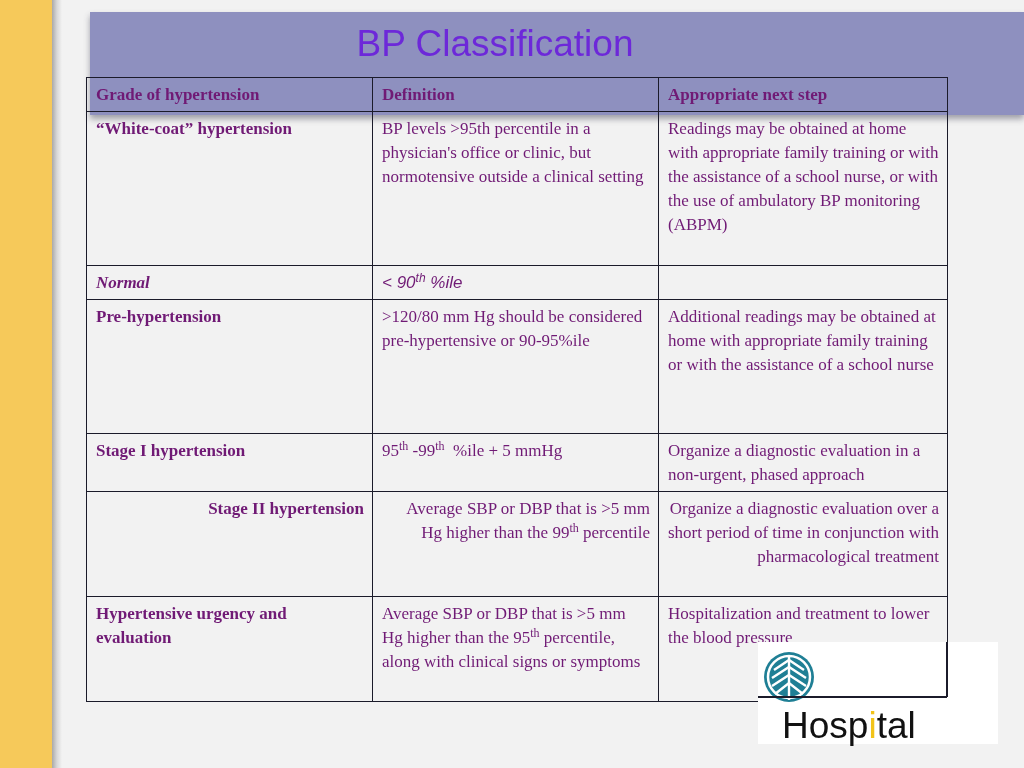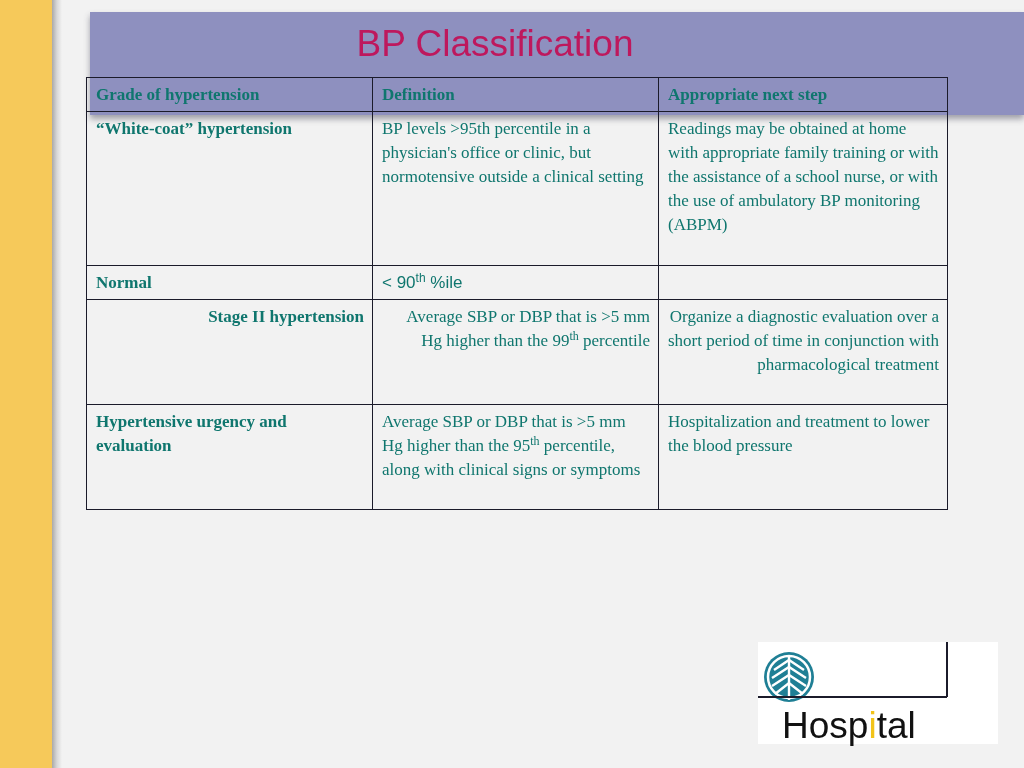--- a/index.html
+++ b/index.html
@@ -33,50 +33,50 @@
       background: #8e90bf;
       box-shadow: 0 4px 6px rgba(60,60,80,0.45);
     }
     .title {
       position: absolute;
       left: 90px; top: 20px;
       width: 810px;
       text-align: center;
       font-family: "Liberation Sans", sans-serif;
       font-size: 37px;
-      color: #be185d;
+      color: #6d28d9;
       line-height: 48px;
       letter-spacing: 0px;
     }
     table.bp-table {
       position: absolute;
       left: 86px; top: 77px;
       width: 861px;
       border-collapse: collapse;
       table-layout: fixed;
       font-size: 17px;
-      color: #0f766e;
+      color: #701a75;
     }
     table.bp-table th, table.bp-table td {
       border: 1.5px solid #1b1b2a;
       vertical-align: top;
       text-align: left;
       padding: 5px 8px 4px 9px;
       line-height: 24px;
     }
     table.bp-table th {
       height: 24px;
       font-weight: bold;
       background: transparent;
     }
     table.bp-table td.grade {
       font-weight: bold;
     }
     table.bp-table tr.r1 td { height: 144px; }
-    table.bp-table tr.r2 td { height: 23px; }
+    table.bp-table tr.r2 td { height: 23px; font-style: italic; }
     table.bp-table tr.r3 td { height: 124px; }
     table.bp-table tr.r4 td { height: 46px; }
     table.bp-table tr.r5 td { height: 95px; text-align: right; }
     table.bp-table tr.r6 td { height: 95px; }
     .sans {
       font-family: "Liberation Sans", sans-serif;
       font-size: 17px;
     }
     sup {
       font-size: 12px;
@@ -147,20 +147,30 @@
     <tr class="r1">
       <td class="grade">“White-coat” hypertension</td>
       <td>BP levels &gt;95th percentile in a physician's office or clinic, but normotensive outside a clinical setting</td>
       <td>Readings may be obtained at home with appropriate family training or with the assistance of a school nurse, or with the use of ambulatory BP monitoring (ABPM)</td>
     </tr>
     <tr class="r2">
       <td class="grade">Normal</td>
       <td class="sans"><span>&lt; 90</span><sup>th</sup><span> %ile</span></td>
       <td></td>
     </tr>
+    <tr class="r3">
+      <td class="grade">Pre-hypertension</td>
+      <td>&gt;120/80 mm Hg should be considered pre-hypertensive or 90-95%ile</td>
+      <td>Additional readings may be obtained at home with appropriate family training or with the assistance of a school nurse</td>
+    </tr>
+    <tr class="r4">
+      <td class="grade">Stage I hypertension</td>
+      <td><span>95</span><sup>th</sup><span> -99</span><sup>th</sup><span style="white-space:pre">  %ile + 5 mmHg</span></td>
+      <td>Organize a diagnostic evaluation in a non-urgent, phased approach</td>
+    </tr>
     <tr class="r5">
       <td class="grade">Stage II hypertension</td>
       <td><span>Average SBP or DBP that is &gt;5 mm Hg higher than the 99</span><sup>th</sup><span> percentile</span></td>
       <td>Organize a diagnostic evaluation over a short period of time in conjunction with pharmacological treatment</td>
     </tr>
     <tr class="r6">
       <td class="grade">Hypertensive urgency and evaluation</td>
       <td><span>Average SBP or DBP that is &gt;5 mm Hg higher than the 95</span><sup>th</sup><span> percentile, along with clinical signs or symptoms</span></td>
       <td>Hospitalization and treatment to lower the blood pressure</td>
     </tr>

